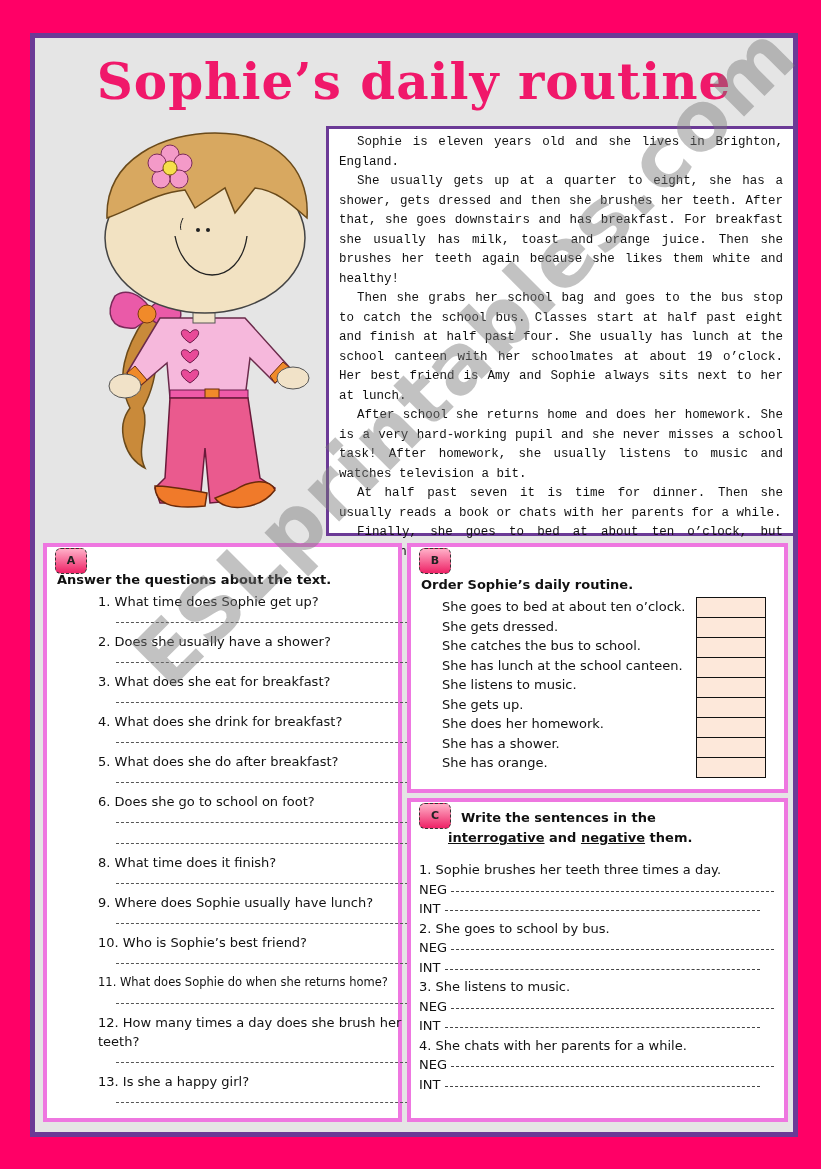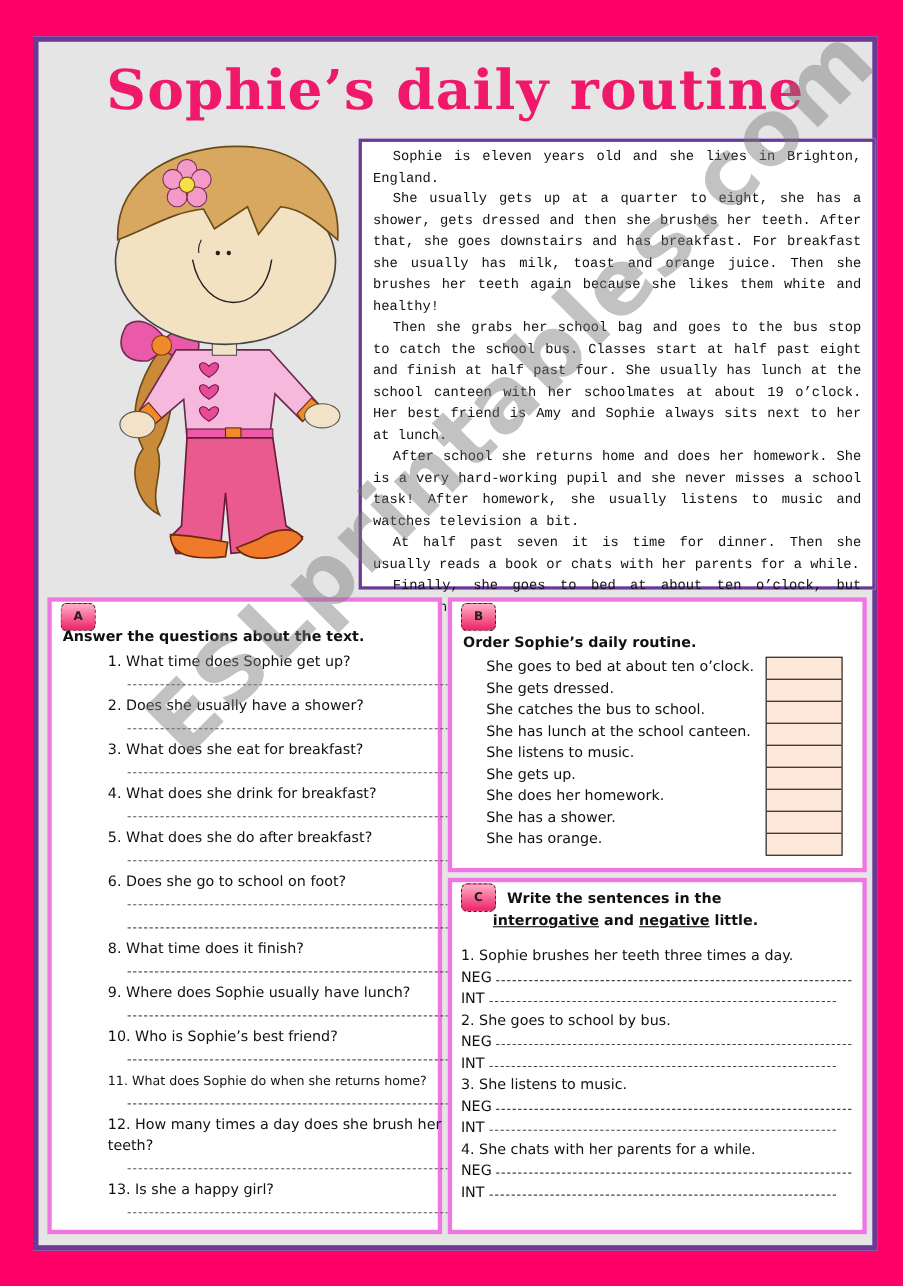--- a/index.html
+++ b/index.html
@@ -232,21 +232,21 @@
   </div>
 
   <div class="section sec-c">
     <div class="badge">C</div>
     <div class="sec-head">
       <span>Write the sentences in the</span>
       <span class="l2">
         <span class="u">interrogative</span>
         <span>and</span>
         <span class="u">negative</span>
-        <span>little.</span>
+        <span>them.</span>
       </span>
     </div>
     <div class="tr-list">
       <div class="tr-item">1. Sophie brushes her teeth three times a day.</div>
       <div class="tr-line">
           <span class="lbl">NEG</span>
           <span class="dash"></span>
         </div>
       <div class="tr-line" style="width:96%">
           <span class="lbl">INT</span>

